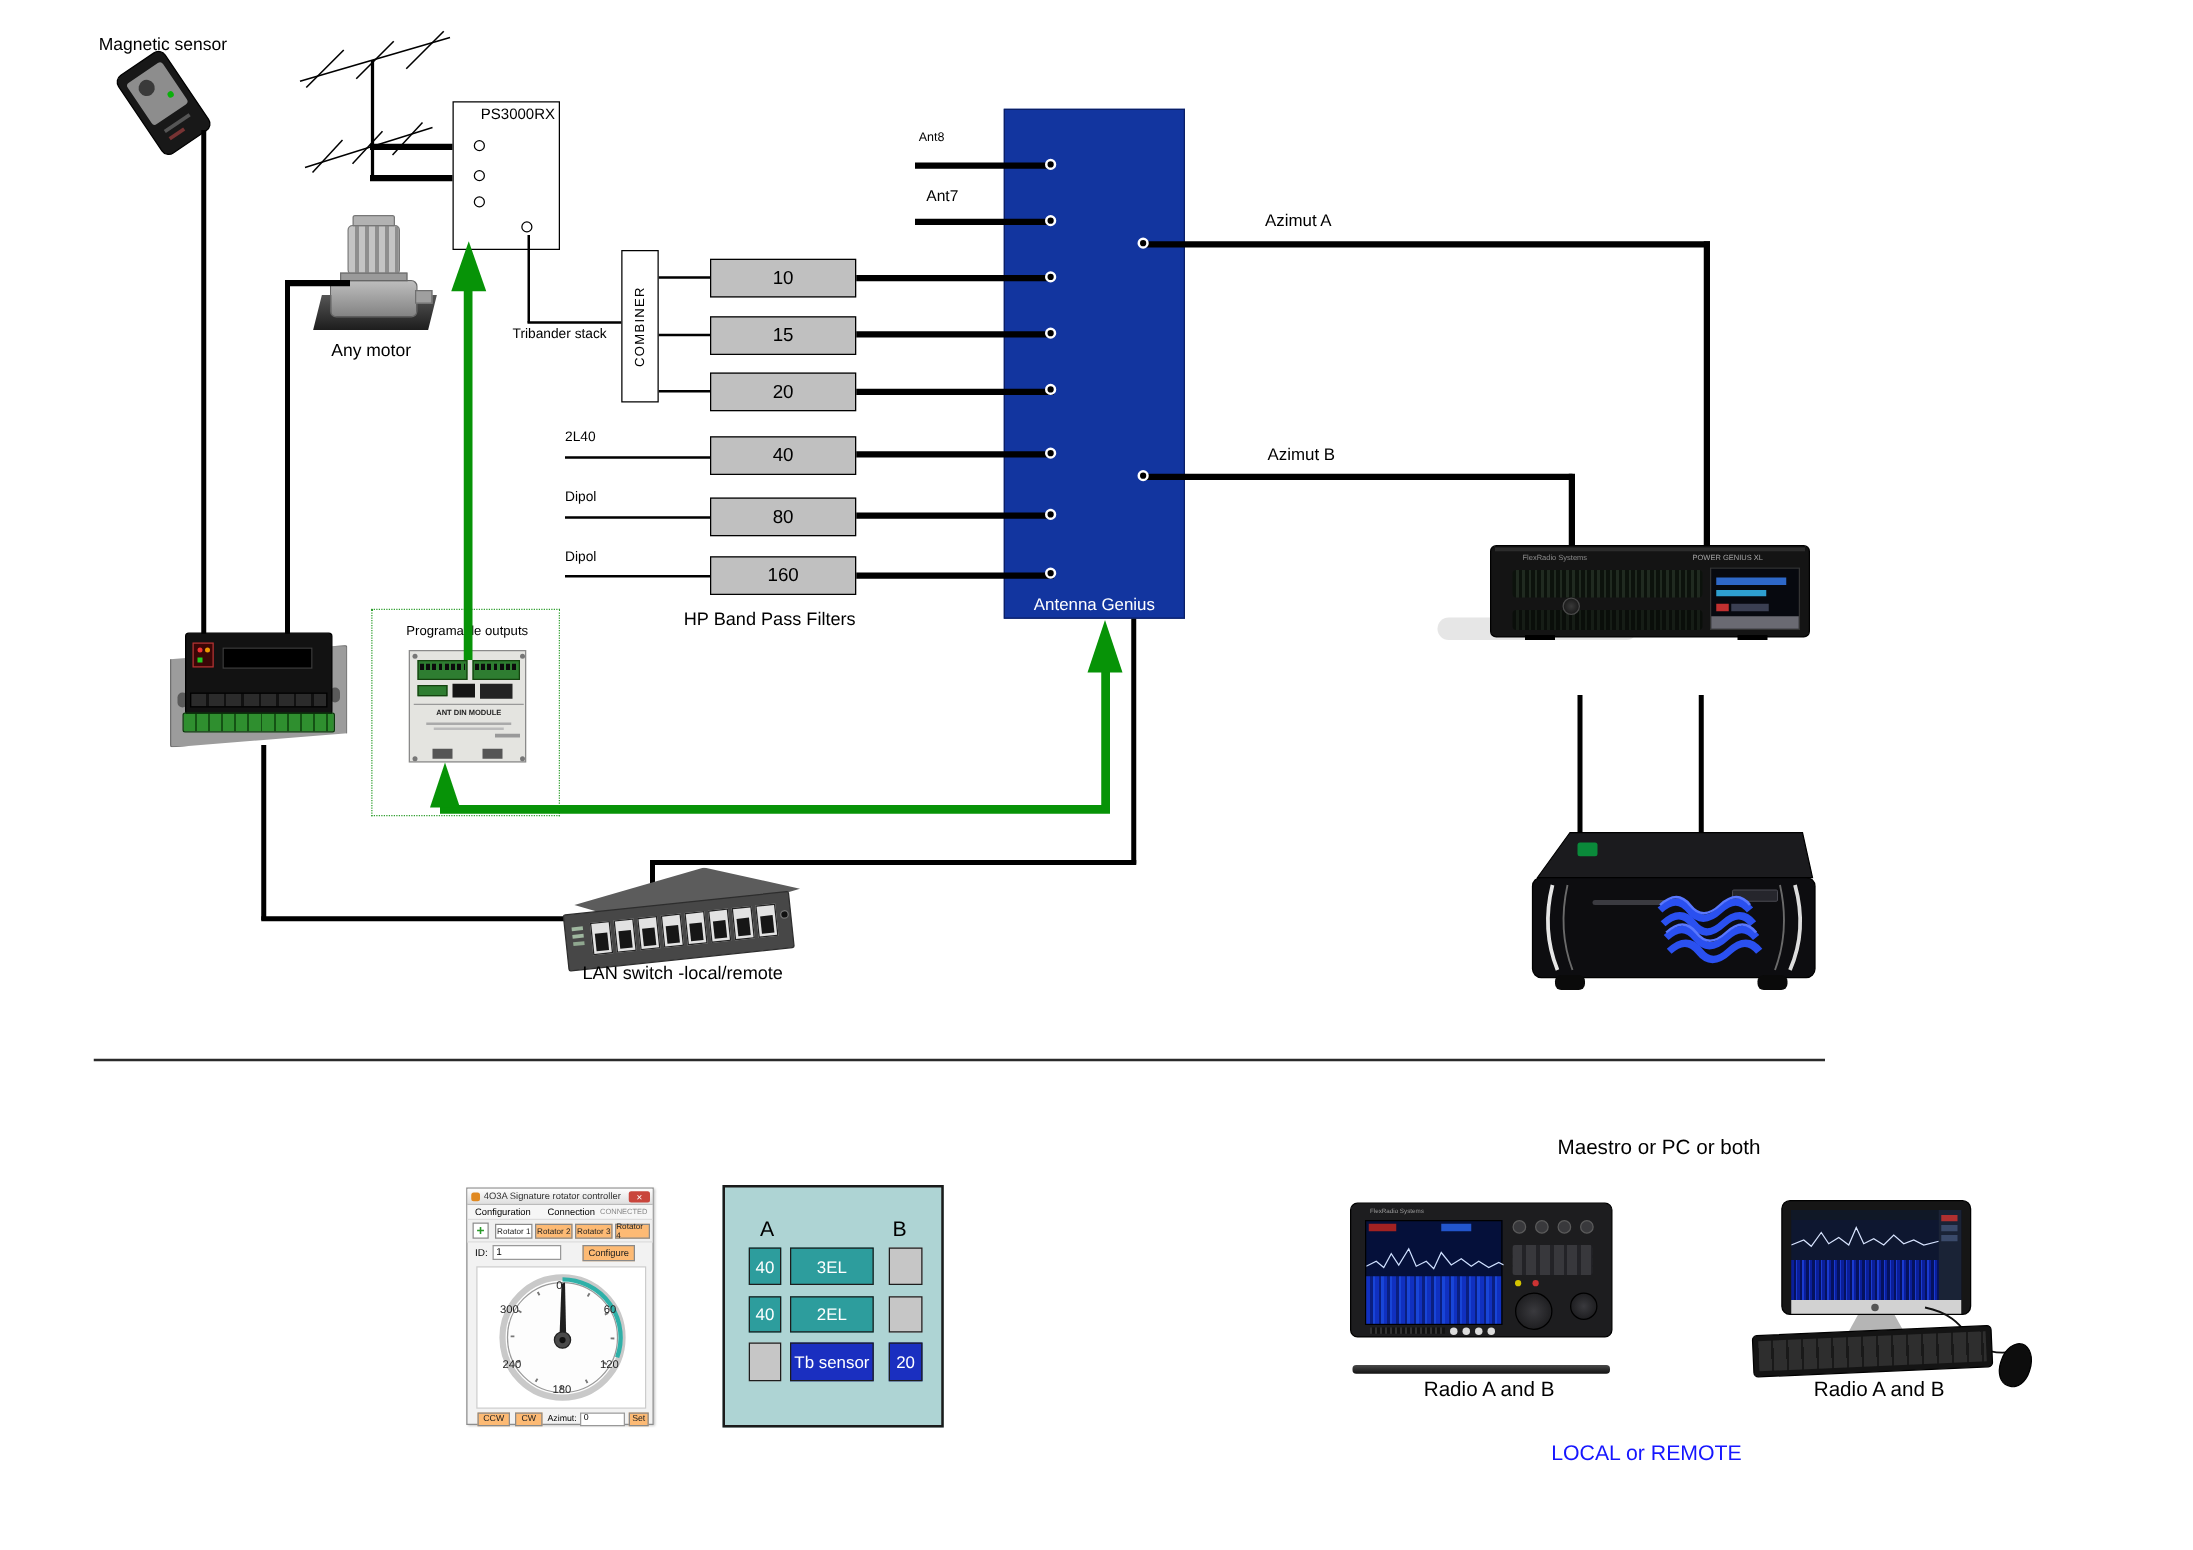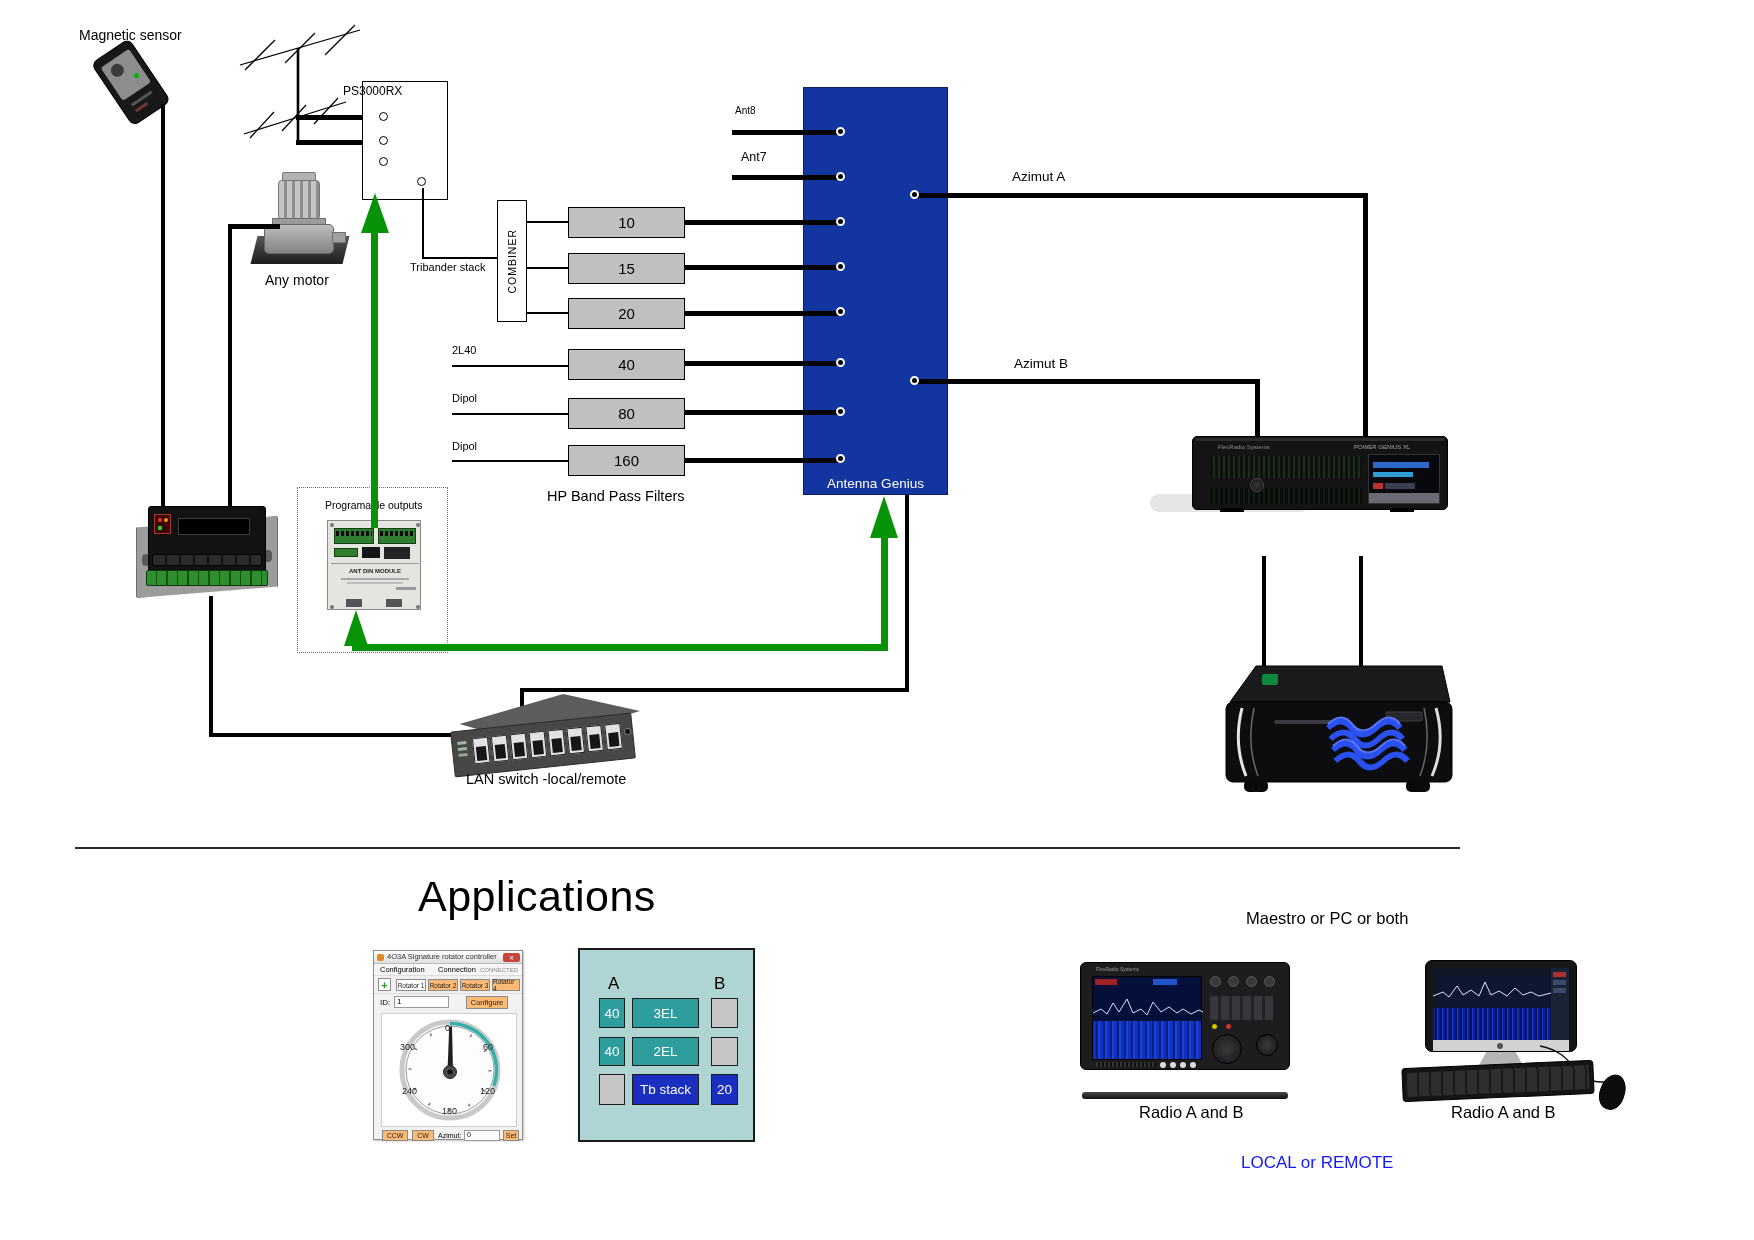--- a/index.html
+++ b/index.html
@@ -51,21 +51,21 @@
       <line x1="20" y1="120" x2="44" y2="94"></line>
       <line x1="52" y1="113" x2="76" y2="87"></line>
       <line x1="84" y1="106" x2="108" y2="80"></line>
       <line x1="68" y1="98" x2="68" y2="124" stroke-width="2.6"></line>
     </g>
   </svg>
   <div class="wire" style="left:296px;top:115px;width:92px;height:5px"></div>
   <div class="wire" style="left:296px;top:140px;width:92px;height:5px"></div>
 
   <div class="abs" style="left:362px;top:81px;width:86px;height:119px;border:1.5px solid #000;background:#fff"></div>
-  <div class="lbl" style="left:343px;top:85px;width:82px;text-align:left;font-size:12px">PS3000RX</div>
+  <div class="lbl" style="left:362px;top:85px;width:82px;text-align:right;font-size:12px">PS3000RX</div>
   <div class="porto" style="left:379px;top:112px"></div>
   <div class="porto" style="left:379px;top:136px"></div>
   <div class="porto" style="left:379px;top:157px"></div>
   <div class="porto" style="left:417px;top:177px"></div>
 
   <div class="abs" style="left:252px;top:172px;width:96px;height:96px">
     <div class="abs" style="left:2px;top:64px;width:92px;height:28px;background:linear-gradient(#555,#1d1d1d);transform:skewX(-14deg)"></div>
     <div class="abs" style="left:30px;top:0;width:34px;height:10px;background:#b2b2b2;border:1px solid #777;border-radius:2px"></div>
     <div class="abs" style="left:26px;top:8px;width:42px;height:40px;background:repeating-linear-gradient(90deg,#c4c4c4 0 5px,#8e8e8e 5px 8px);border:1px solid #777;border-radius:4px"></div>
     <div class="abs" style="left:20px;top:46px;width:54px;height:8px;background:#9a9a9a;border:1px solid #6f6f6f"></div>
@@ -279,21 +279,20 @@
     <g stroke="#5a78ff" stroke-width="2" fill="none" transform="translate(118,74) skewX(-8)">
       <path d="M0 0 q 12 -13 24 0 q 12 13 24 0 q 12 -13 24 0"></path>
       <path d="M8 22 q 12 -13 24 0 q 12 13 24 0 q 12 -13 24 0"></path>
     </g>
     <rect x="34" y="130" width="24" height="12" rx="5" fill="#0a0a0a"></rect>
     <rect x="196" y="130" width="24" height="12" rx="5" fill="#0a0a0a"></rect>
   </svg>
 
   <div class="wire" style="left:75px;top:847px;width:1385px;height:2px;background:#2b2b2b"></div>
 
-  <div class="lbl" style="left:418px;top:872px;font-size:43px;letter-spacing:.5px">Applications</div>
 
   <div class="appwin">
     <div class="abs" style="left:0;top:0;width:100%;height:13px;background:linear-gradient(#fdfdfd,#dfdfdf);border-bottom:1px solid #bbb">
       <div class="abs" style="left:3px;top:3px;width:7px;height:7px;background:#e08820;border-radius:2px"></div>
       <div class="lbl" style="left:13px;top:2px;font-size:7.5px;color:#333">4O3A Signature rotator controller</div>
       <div class="abs" style="right:2px;top:2px;width:17px;height:9px;background:#c9453c;border-radius:2px;color:#fff;font-size:6px;display:flex;align-items:center;justify-content:center">✕</div>
     </div>
     <div class="abs" style="left:0;top:13px;width:100%;height:12px;background:#f6f6f6;border-bottom:1px solid #ddd">
       <span class="lbl" style="left:6px;top:2px;font-size:7.5px">Configuration</span>
       <span class="lbl" style="left:64px;top:2px;font-size:7.5px">Connection</span>
@@ -338,21 +337,21 @@
   <div class="abs" style="left:578px;top:948px;width:177px;height:194px;background:#aed4d4;border:2px solid #1a1a1a">
     <span class="lbl" style="left:28px;top:24px;font-size:17px">A</span>
     <span class="lbl" style="left:134px;top:24px;font-size:17px">B</span>
     <div class="cell teal" style="left:19px;top:48px;width:26px;height:30px">40</div>
     <div class="cell teal" style="left:52px;top:48px;width:67px;height:30px">3EL</div>
     <div class="cell gray" style="left:131px;top:48px;width:27px;height:30px"></div>
     <div class="cell teal" style="left:19px;top:87px;width:26px;height:29px">40</div>
     <div class="cell teal" style="left:52px;top:87px;width:67px;height:29px">2EL</div>
     <div class="cell gray" style="left:131px;top:87px;width:27px;height:29px"></div>
     <div class="cell gray" style="left:19px;top:124px;width:26px;height:31px"></div>
-    <div class="cell blue" style="left:52px;top:124px;width:67px;height:31px">Tb stack</div>
+    <div class="cell blue" style="left:52px;top:124px;width:67px;height:31px">Tb sensor</div>
     <div class="cell blue" style="left:131px;top:124px;width:27px;height:31px">20</div>
   </div>
 
   <div class="lbl" style="left:1246px;top:909px;font-size:16.5px">Maestro or PC or both</div>
 
   <div class="abs" style="left:1080px;top:956px;width:212px;height:146px">
     <div class="abs" style="left:0;top:6px;width:210px;height:108px;background:#1d1d1f;border:1px solid #000;border-radius:6px"></div>
     <div class="tinytxt" style="left:16px;top:10px;font-size:5px;color:#9a9a9a">FlexRadio Systems</div>
     <div class="abs" style="left:12px;top:20px;width:110px;height:84px;background:#05103a;border:1px solid #000">
       <div class="abs" style="left:2px;top:2px;width:22px;height:6px;background:#a22222"></div>

